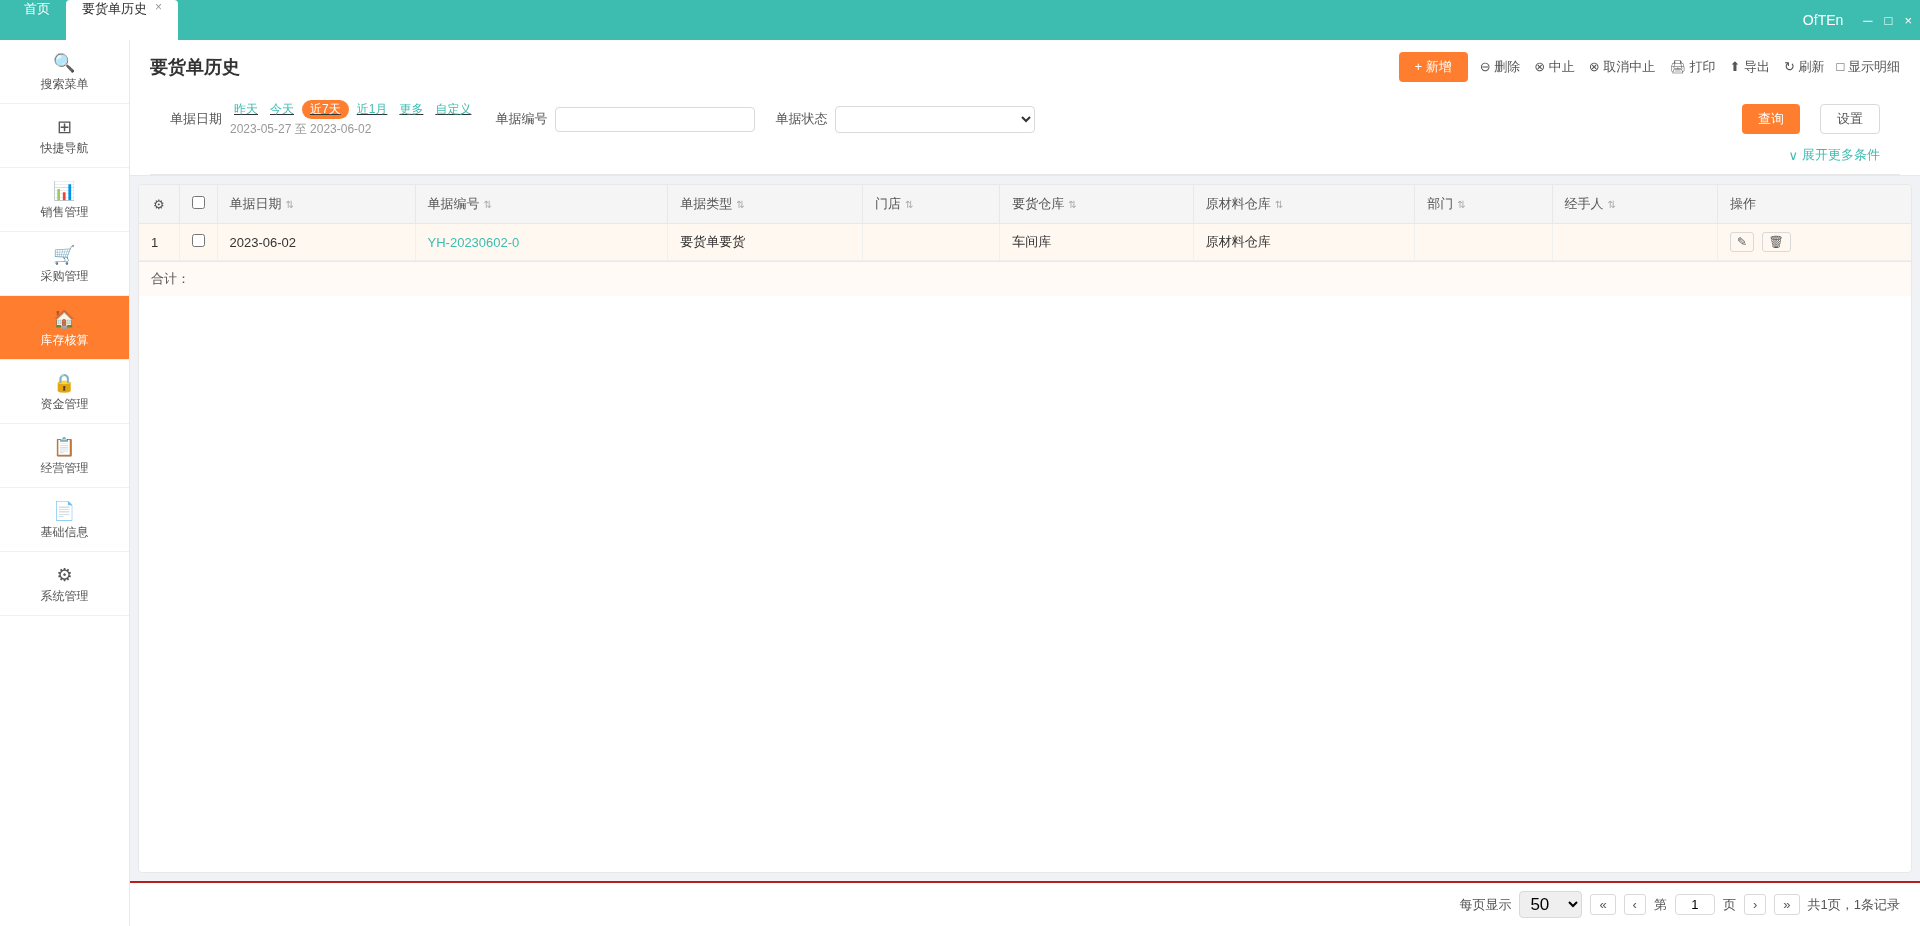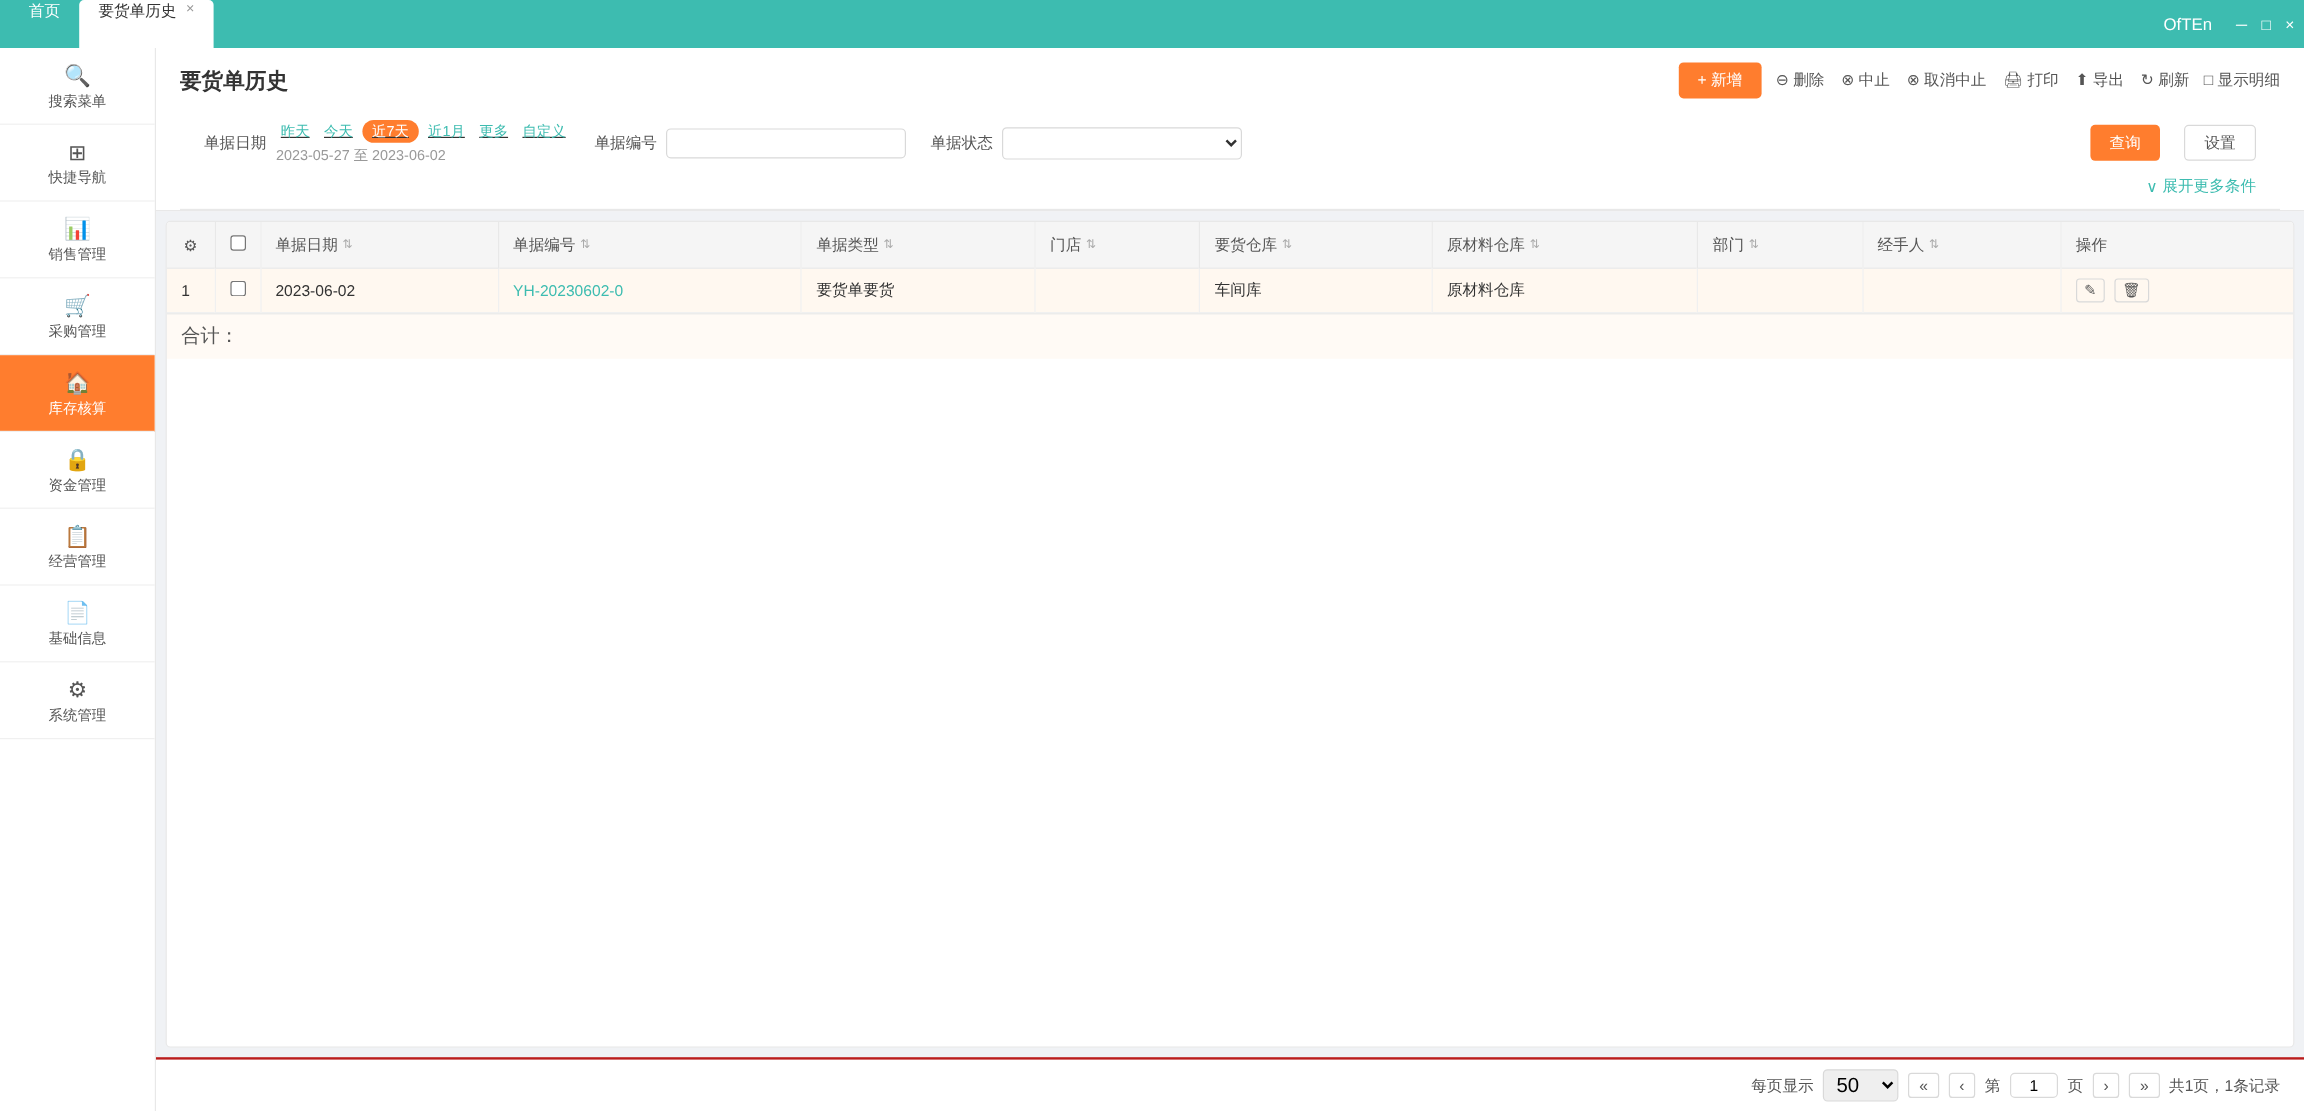--- a/index.html
+++ b/index.html
@@ -287,21 +287,21 @@
       font-size: 12px;
       color: #555;
       margin-right: 4px;
     }
 
     
     .table-footer {
       background: #fffaf5;
       padding: 8px 12px;
       border-top: 1px solid #e8e8e8;
-      font-size: 16px;
+      font-size: 13px;
       color: #555;
     }
 
     
     .pagination-bar {
       background: #fff;
       border-top: 2px solid #b91c1c;
       padding: 8px 20px;
       display: flex;
       align-items: center;

